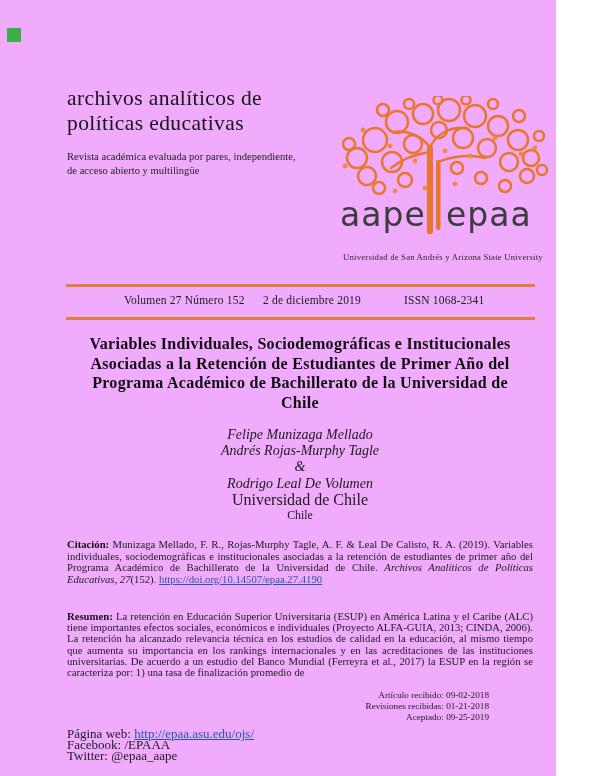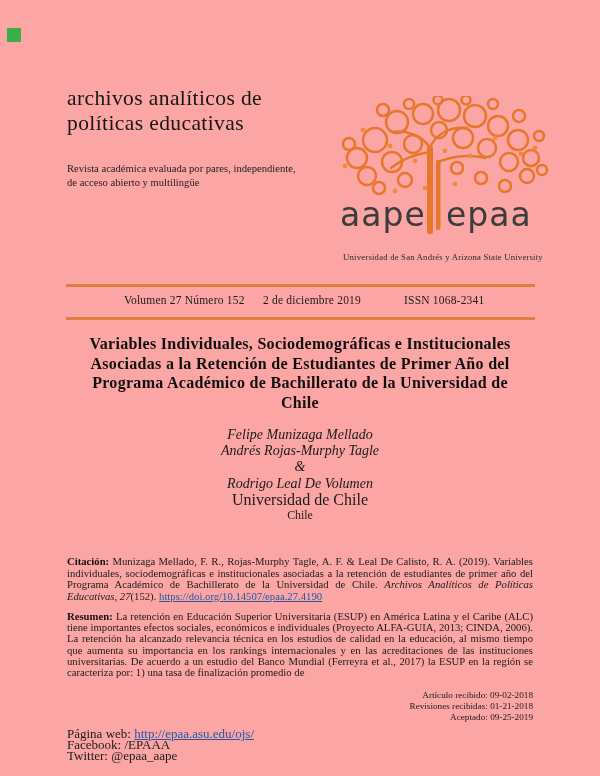--- a/index.html
+++ b/index.html
@@ -1,24 +1,24 @@
 <!DOCTYPE html>
 <html><head>
 <meta charset="utf-8">
 <style>
   html,body{margin:0;padding:0;background:#ffffff;}
-  .page{position:relative;width:600px;height:776px;background:#fca5a5;overflow:hidden;
+  .page{position:relative;width:556px;height:776px;background:#f0abfc;overflow:hidden;
         font-family:"Liberation Serif",serif;color:#1a1a1a;}
 
   .corner-marker{position:absolute;left:7px;top:28px;width:14px;height:14px;background:#3CAE47;}
 
   
   .journal-name{position:absolute;left:67px;top:86px;font-size:21.5px;line-height:24.5px;
                 color:#161616;letter-spacing:.4px;}
-  .journal-tagline{position:absolute;left:67px;top:162px;font-size:10.6px;line-height:13.6px;color:#222;}
+  .journal-tagline{position:absolute;left:67px;top:150px;font-size:10.6px;line-height:13.6px;color:#222;}
 
   
   .logo{position:absolute;left:335px;top:96px;width:215px;height:178px;}
   .logo svg{position:absolute;left:0;top:0;}
   .logo-word{position:absolute;top:101px;font-family:"DejaVu Sans",sans-serif;font-size:33px;
              font-weight:400;color:#3C3C3C;letter-spacing:1px;line-height:36px;}
   .logo-aape{left:5px;}
   .logo-epaa{left:111px;}
   .logo-affil{position:absolute;left:-6px;top:156px;width:228px;text-align:center;
               font-size:8.7px;letter-spacing:.2px;color:#2b2b2b;}
@@ -36,21 +36,21 @@
   .article-title{position:absolute;left:67px;top:334px;width:466px;text-align:center;
                  font-weight:bold;font-size:16px;line-height:19.5px;color:#0f0f0f;letter-spacing:.3px;}
   .authors{position:absolute;left:67px;top:427px;width:466px;text-align:center;}
   .author-line{font-style:italic;font-size:14px;line-height:16.2px;}
   .authors-affiliation{font-size:16px;line-height:16px;}
   .authors-country{font-size:11.8px;line-height:15px;}
 
   
   .body-par{position:absolute;left:67px;width:466px;text-align:justify;
             font-size:10.7px;line-height:11.6px;color:#1b1b1b;}
-  .citation{top:539px;margin-top:17px;}
+  .citation{top:539px;}
   .abstract{top:611px;line-height:11.2px;}
   .body-par b{color:#111;}
   .link{color:#2457A5;text-decoration:underline;cursor:pointer;}
 
   
   .footer-left{position:absolute;left:67px;top:728px;font-size:13px;line-height:11px;color:#1b1b1b;}
   .footer-right{position:absolute;right:67px;top:690px;font-size:9.2px;line-height:11px;
                 text-align:right;color:#1b1b1b;}
 </style>
 </head>

